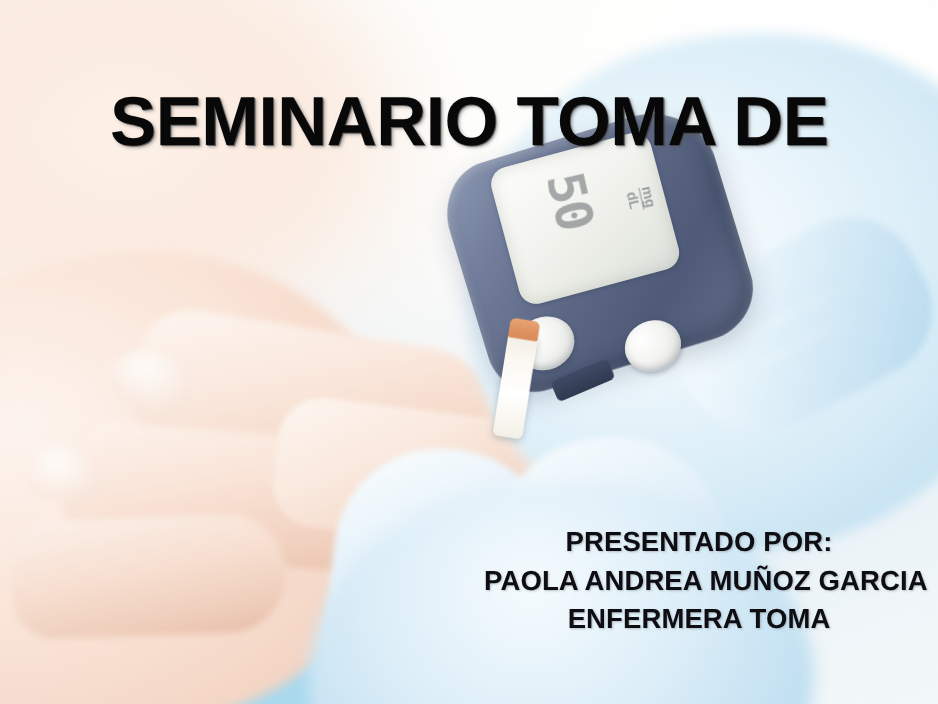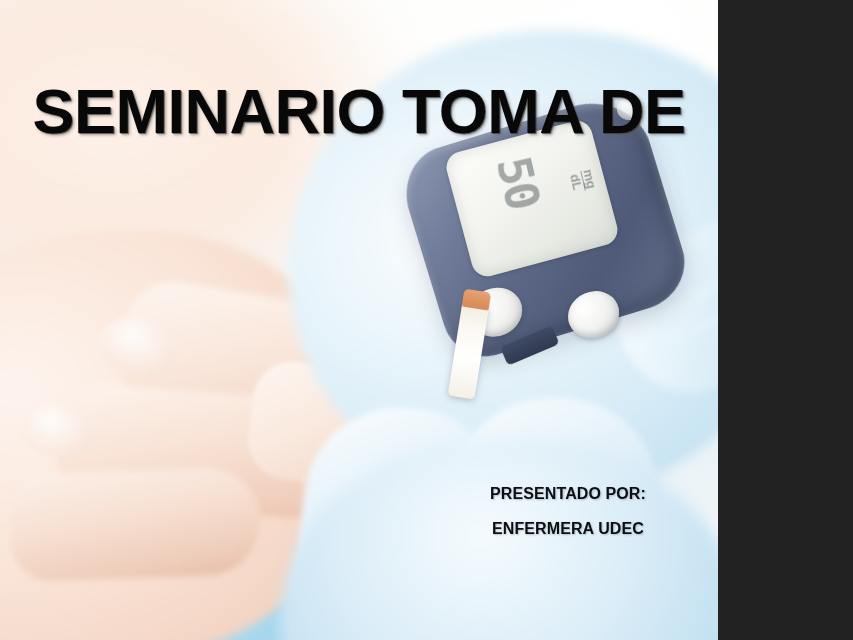--- a/index.html
+++ b/index.html
@@ -7,21 +7,21 @@
     margin: 0;
     padding: 0;
     background: #222;
   }
   body {
     font-family: "Liberation Sans", sans-serif;
   }
 
   #slide {
     position: relative;
-    width: 718px;
+    width: 853px;
     height: 640px;
     overflow: hidden;
     background: #eef4f7;
   }
 
   
   .photo-layer {
     position: absolute;
     inset: 0;
     overflow: hidden;
@@ -287,21 +287,21 @@
     position: absolute;
     left: 440px;
     right: 22px;
     top: 476px;
     text-align: center;
   }
   .credit-line {
     display: block;
     font-family: "Liberation Sans", sans-serif;
     font-weight: 700;
-    font-size: 16px;
+    font-size: 25px;
     line-height: 35px;
     letter-spacing: .1px;
     color: #0d0d12;
     text-shadow: 1px 1px 2px rgba(130,140,150,.5);
     white-space: nowrap;
   }
 </style>
 </head>
 <body>
 
@@ -357,16 +357,17 @@
 
     <div class="photo-grade"></div>
   </div>
 
   <div class="title-block">
     <span class="title-line">SEMINARIO TOMA DE</span>
   </div>
 
   <div class="credits-block">
     <span class="credit-line">PRESENTADO POR:</span>
-    <span class="credit-line">ENFERMERA UDEC</span>
+    <span class="credit-line">PAOLA ANDREA MUÑOZ GARCIA</span>
+    <span class="credit-line">ENFERMERA TOMA</span>
   </div>
 
 </div>
 
 </body></html>

